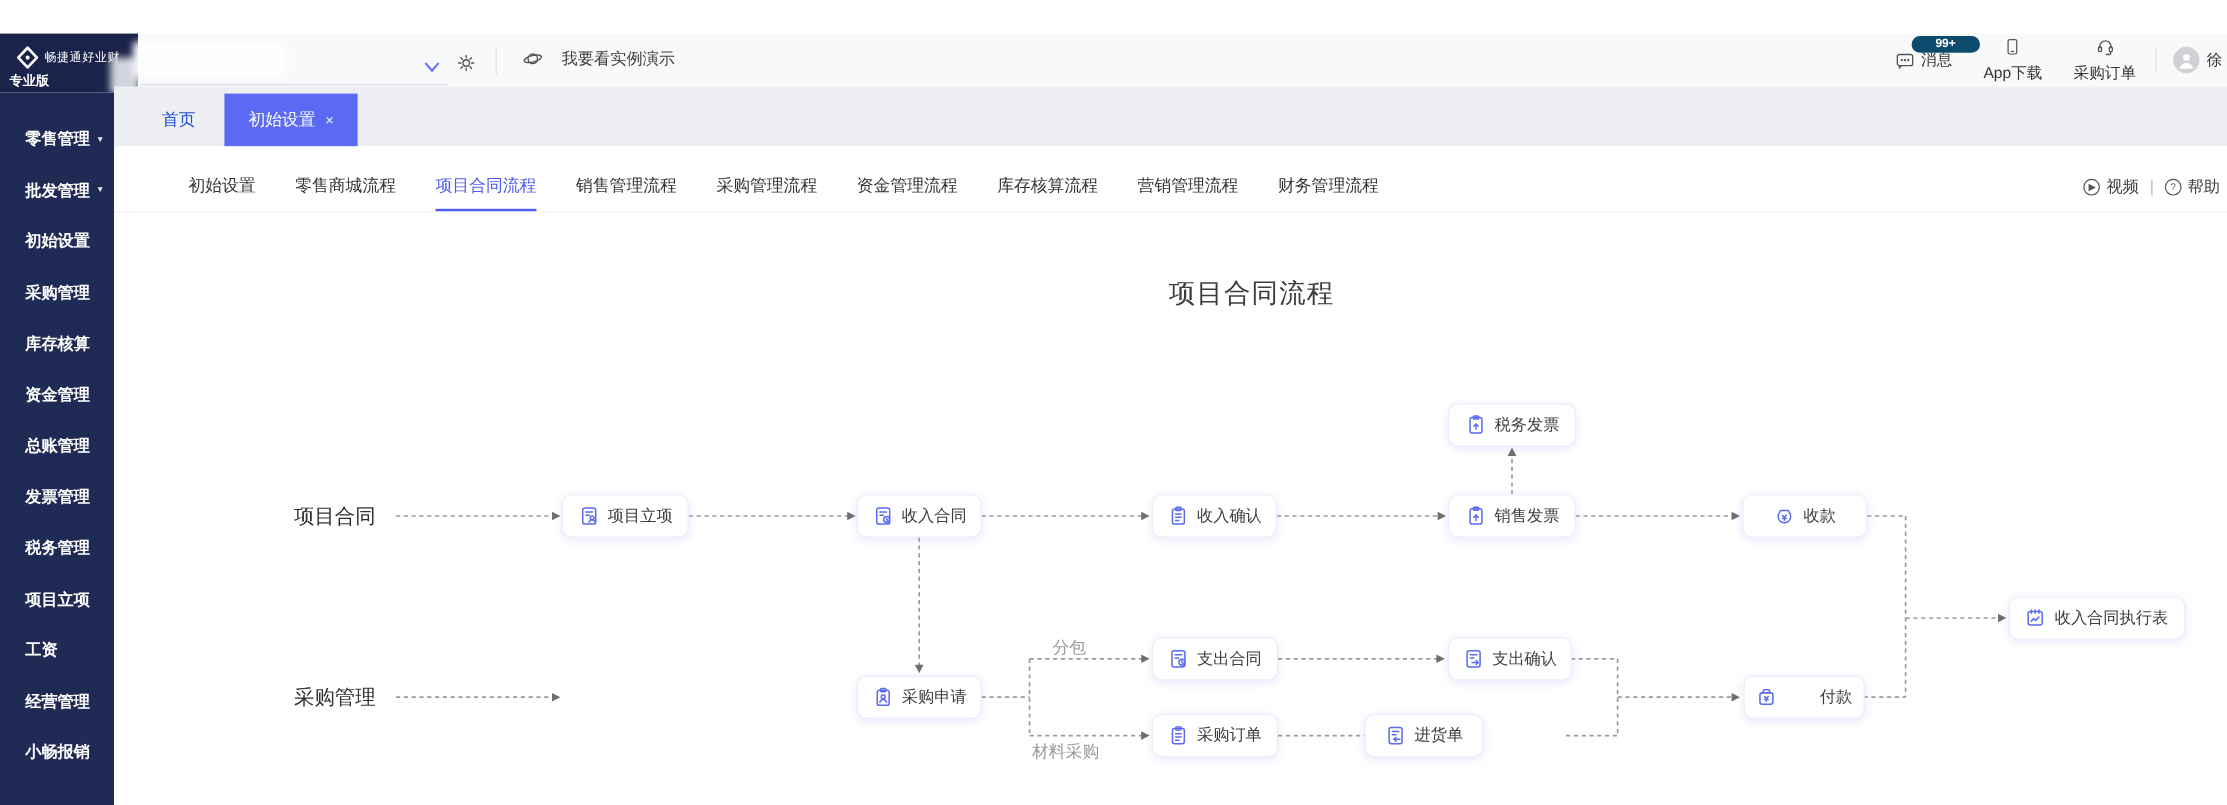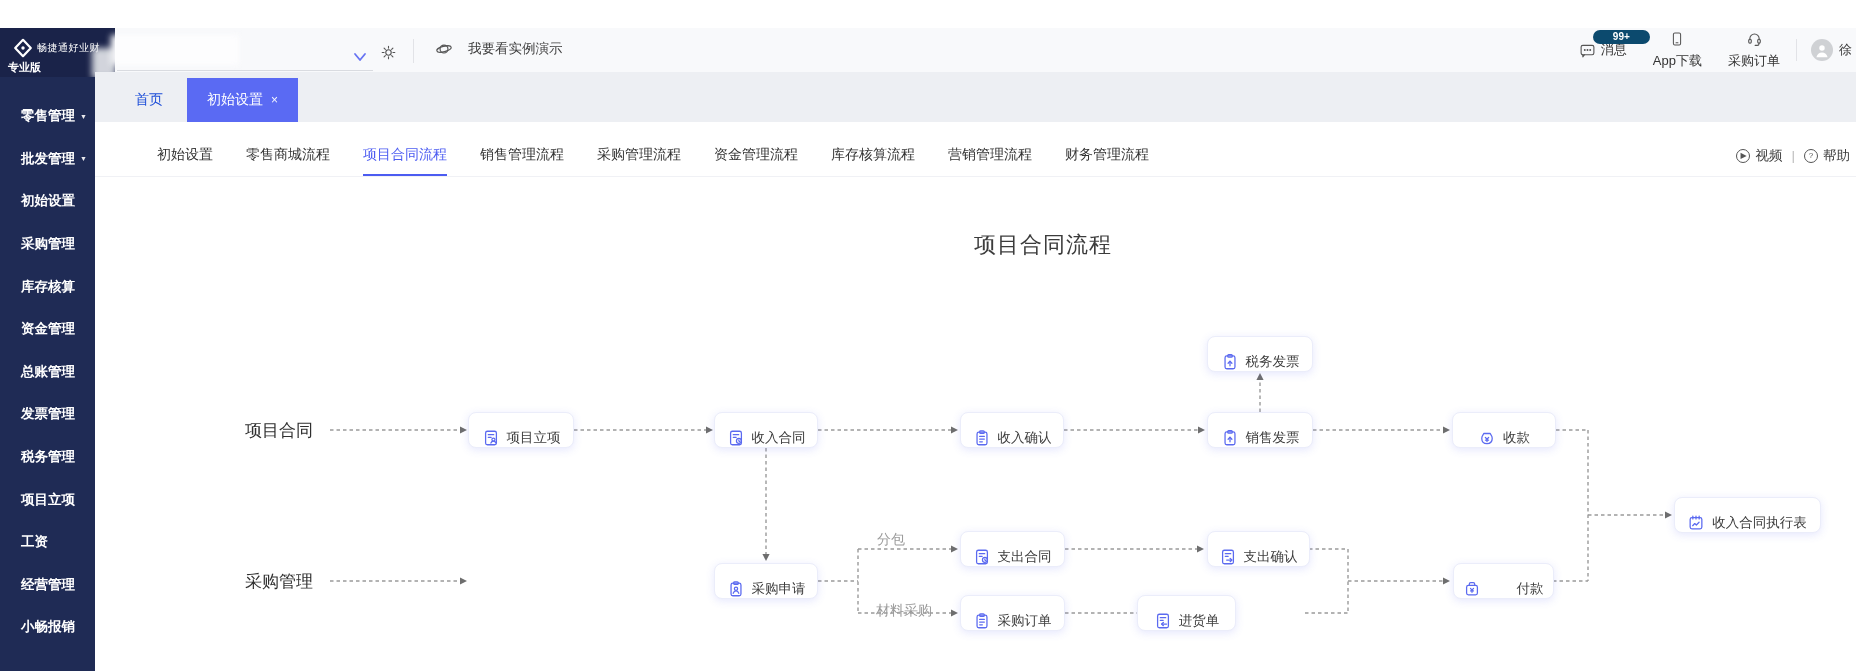--- a/index.html
+++ b/index.html
@@ -44,21 +44,21 @@
   #navrow{position:relative;margin-top:13px;height:41px;display:flex;align-items:center;padding-left:62px;gap:33px;border-bottom:1px solid #f0f1f5;}
   .nav-tab{font-size:14px;color:#333;cursor:pointer;height:100%;display:flex;align-items:center;border-bottom:2px solid transparent;box-sizing:border-box;white-space:nowrap;}
   .nav-tab.active{color:#4c5cf1;border-bottom-color:#4c5cf1;}
   #nav-right{position:absolute;right:6px;top:0;height:100%;display:flex;align-items:center;gap:7px;font-size:13.5px;color:#3d3d3d;}
   .mini-circle{width:14px;height:14px;border:1px solid #555;border-radius:50%;display:flex;align-items:center;justify-content:center;font-size:8px;color:#555;box-sizing:border-box;}
   #nav-right-div{color:#bbb;margin:0 2px;}
 
   
   #flow-title{position:absolute;left:928px;top:230px;width:230px;text-align:center;font-size:22px;color:#3c3c3c;letter-spacing:1px;}
   #edges-svg{position:absolute;left:0;top:0;pointer-events:none;}
-  .flow-node{position:absolute;height:36px;background:#fff;border:1px solid #ebedfa;border-radius:8px;box-shadow:0 2px 8px rgba(93,107,240,.16);display:flex;align-items:flex-end;justify-content:center;gap:7px;font-size:13.5px;color:#3d3d3d;cursor:pointer;white-space:nowrap;box-sizing:border-box;}
+  .flow-node{position:absolute;height:36px;background:#fff;border:1px solid #ebedfa;border-radius:8px;box-shadow:0 2px 8px rgba(93,107,240,.16);display:flex;align-items:center;justify-content:center;gap:7px;font-size:13.5px;color:#3d3d3d;cursor:pointer;white-space:nowrap;box-sizing:border-box;}
   .node-icon{display:flex;align-items:center;}
   .node-icon svg{stroke:#5b6af0;fill:none;stroke-width:1.4;stroke-linecap:round;stroke-linejoin:round;}
   .flow-label{position:absolute;font-size:17px;color:#2f2f2f;transform:translateY(-50%);white-space:nowrap;}
   .branch-label{position:absolute;font-size:14px;color:#9a9a9a;white-space:nowrap;}
   .icon-svg{stroke:#555;fill:none;stroke-width:1.3;stroke-linecap:round;stroke-linejoin:round;}
 </style>
 </head>
 <body>
 
 <div id="app">
@@ -251,21 +251,21 @@
       <path d="M1556 430L1588 430" stroke="#9b9b9b" stroke-width="1.4" fill="none" stroke-dasharray="3.5 3"></path>
       <path d="M1588 430L1588 581" stroke="#9b9b9b" stroke-width="1.4" fill="none" stroke-dasharray="3.5 3"></path>
       <path d="M1553 581L1588 581" stroke="#9b9b9b" stroke-width="1.4" fill="none" stroke-dasharray="3.5 3"></path>
       <path d="M1588 515L1667 515" stroke="#9b9b9b" stroke-width="1.4" fill="none" stroke-dasharray="3.5 3"></path>
       <polygon points="1672,515 1665,511.4 1665,518.6" fill="#6e6e6e"></polygon>
     </svg>
   <div id="flow-layer">
       <div class="flow-label" style="left: 245px; top: 430px;">项目合同</div>
       <div class="flow-label" style="left: 245px; top: 581px;">采购管理</div>
       <div class="branch-label" style="left: 877px; top: 531px;">分包</div>
-      <div class="branch-label" style="left: 860px; top: 602px; margin-left: 16px;">材料采购</div>
+      <div class="branch-label" style="left: 860px; top: 618px;">材料采购</div>
       <div class="flow-node" style="left: 468px; top: 412px; width: 106px;">
         <span class="node-icon">
           <svg width="18" height="18" viewBox="0 0 20 20">
             <rect x="4" y="2.5" width="12" height="15" rx="2"></rect>
             <path d="M7 6.3h6"></path>
             <path d="M7 9.2h3.2"></path>
             <circle cx="12.7" cy="11.8" r="1.7"></circle>
             <path d="M9.9 15.6c.5-1.5 1.5-2.2 2.8-2.2s2.3.7 2.8 2.2"></path>
           </svg>
         </span>

